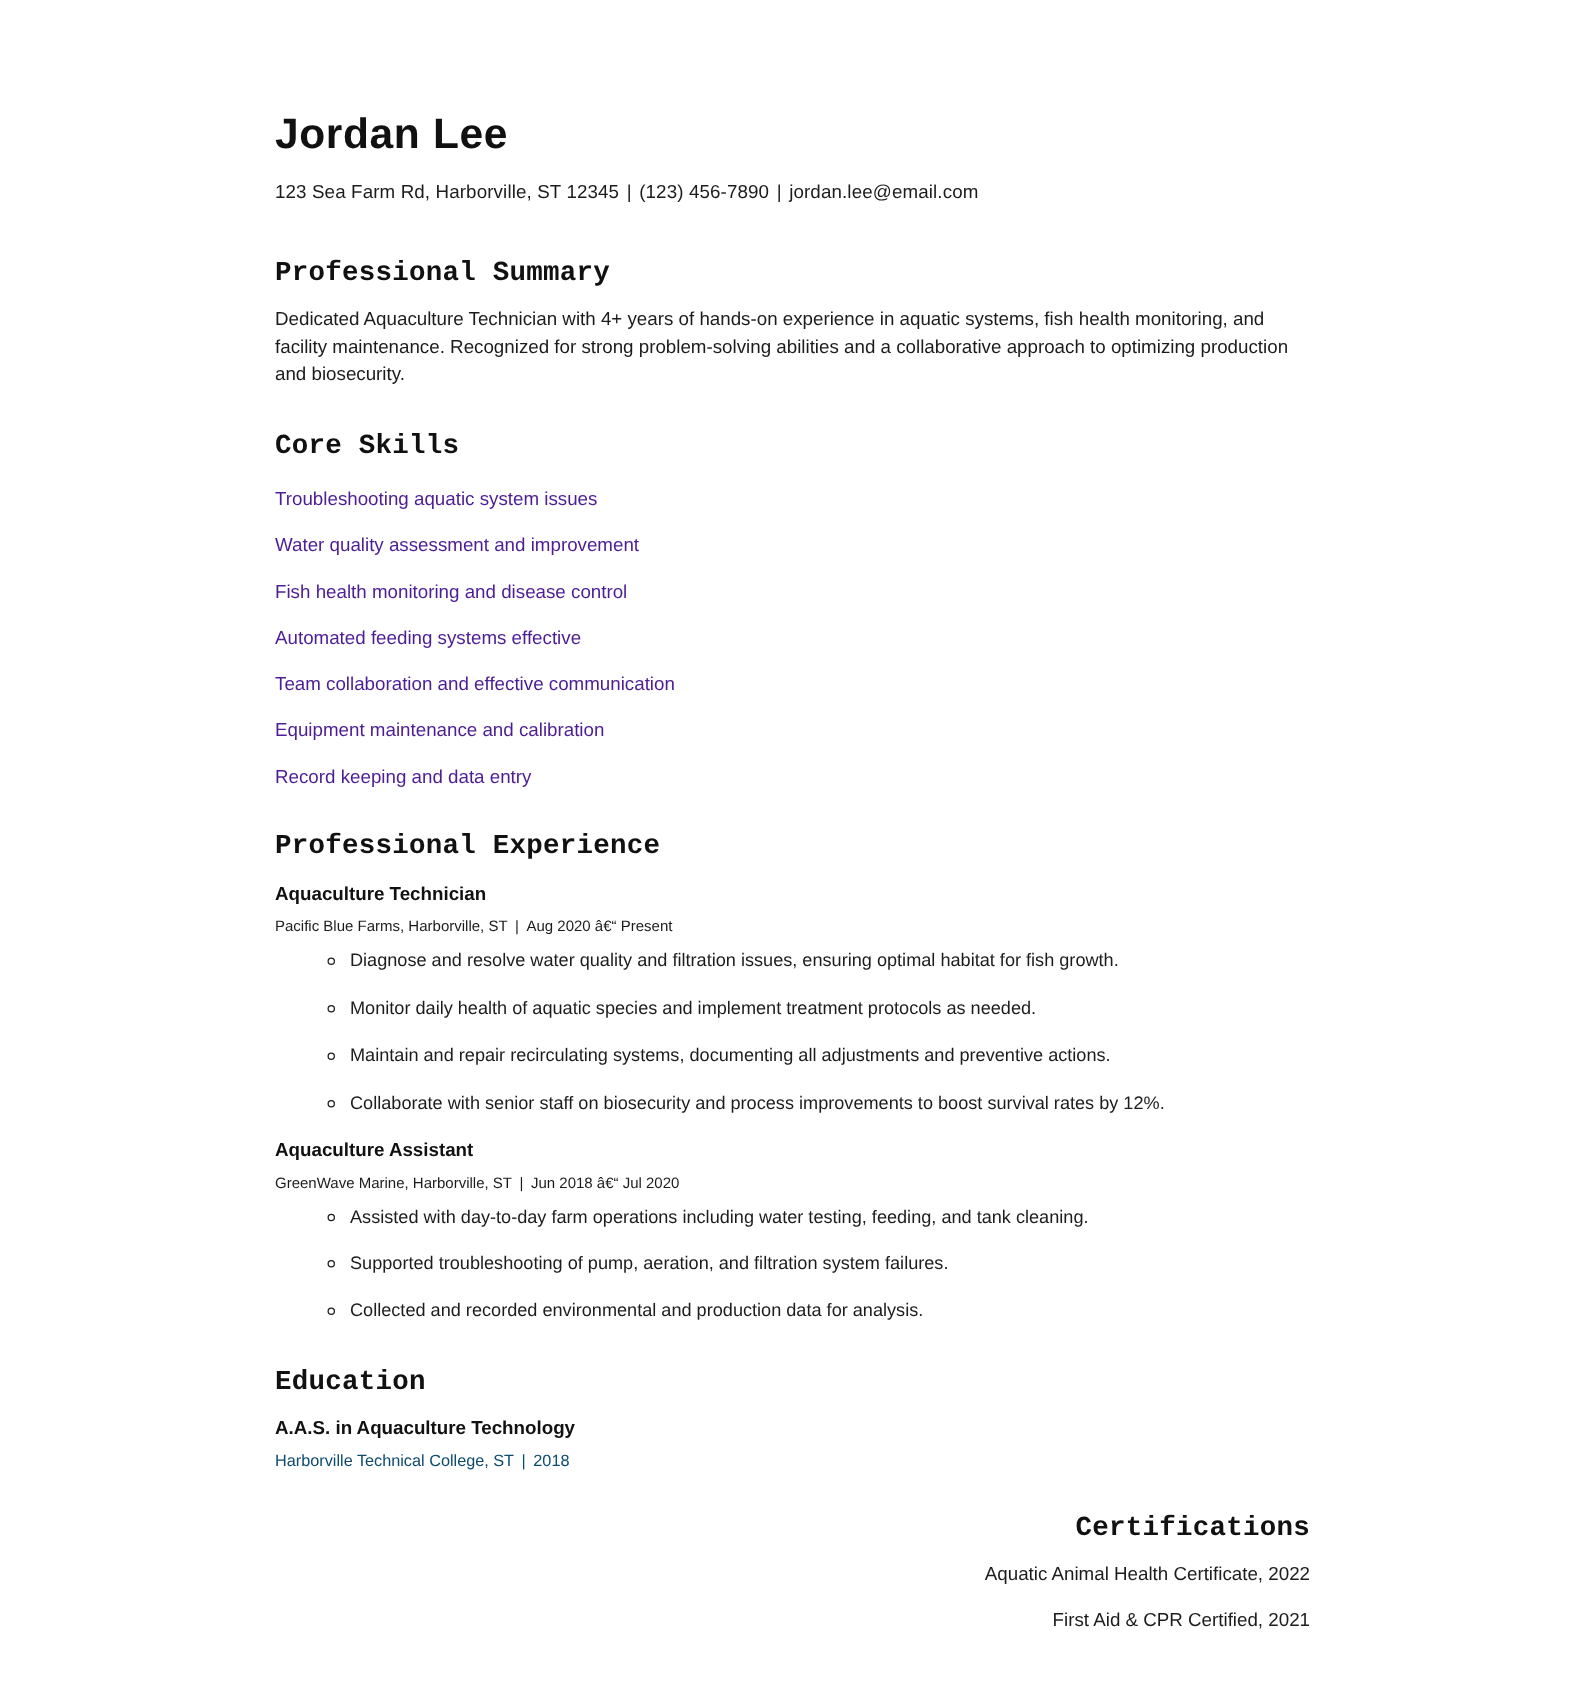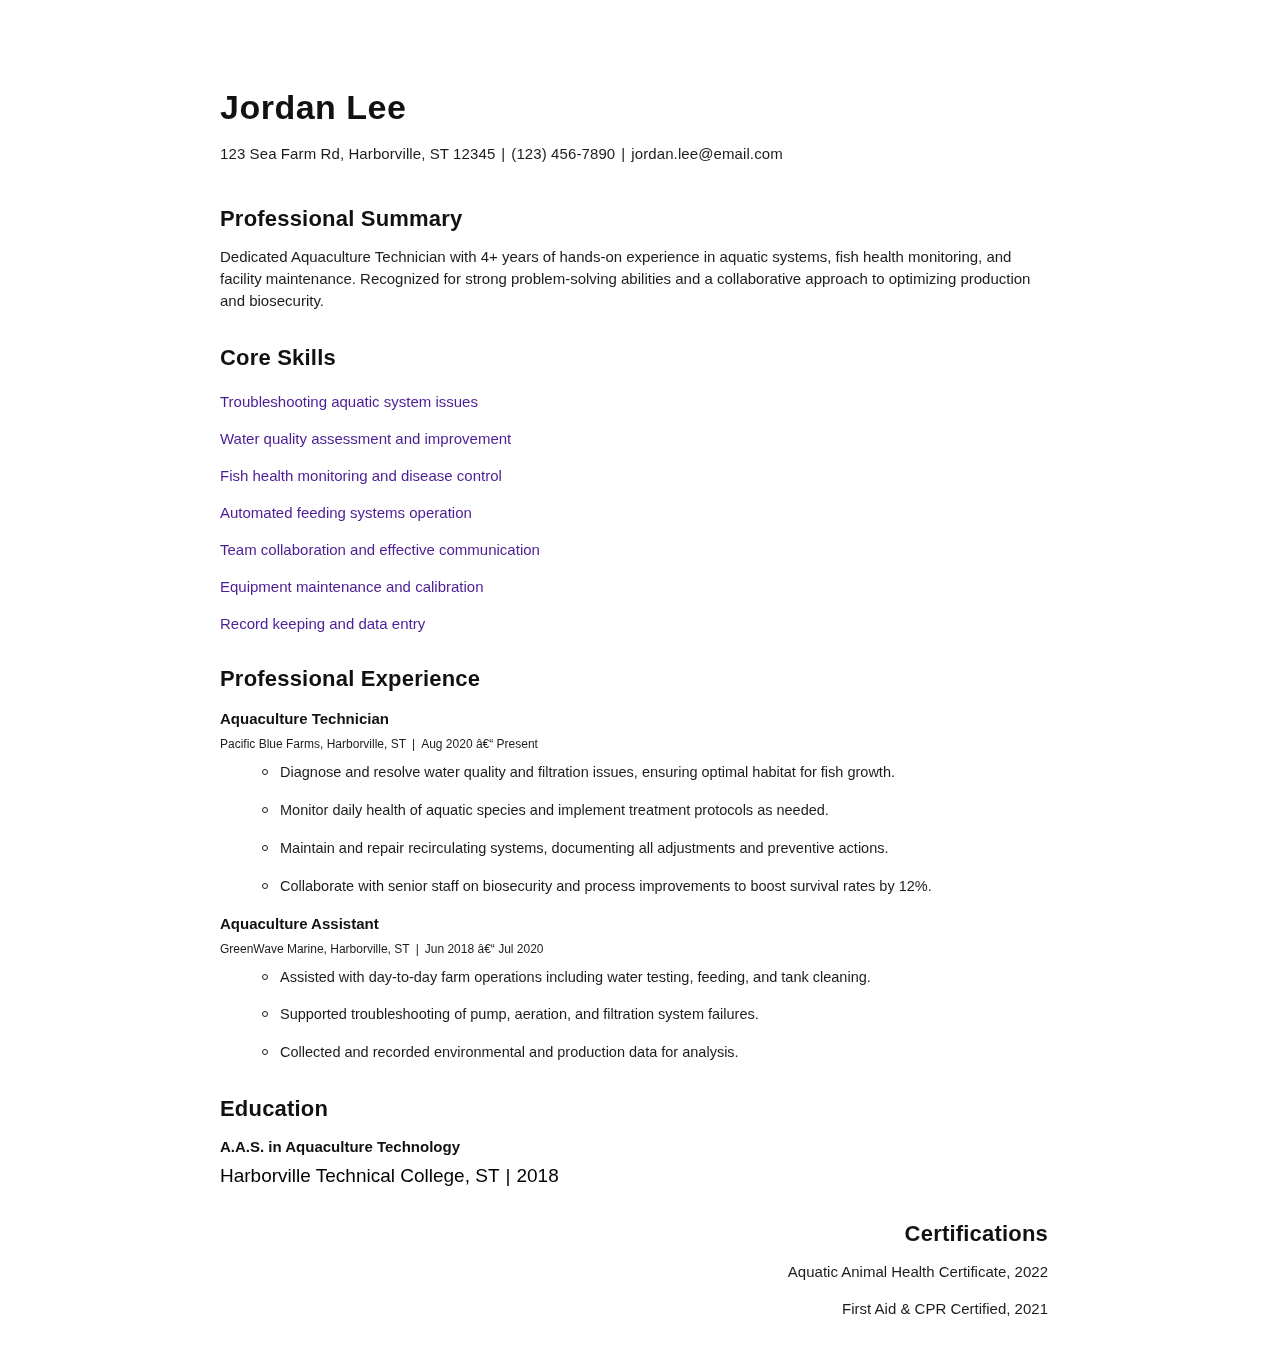--- a/index.html
+++ b/index.html
@@ -34,20 +34,21 @@
   .contact .sep {
     padding: 0 6px;
     color: #1c1c1c;
   }
   .section-title {
     font-size: 22px;
     font-weight: bold;
     color: #111111;
     margin: 0 0 14px 0;
     letter-spacing: 0.2px;
+    font-family: Liberation Mono, monospace;
   }
   .section {
     margin-bottom: 34px;
   }
   .summary-text {
     font-size: 15px;
     line-height: 1.45;
     margin: 0;
     max-width: 830px;
     color: #1c1c1c;
@@ -104,22 +105,22 @@
   .exp-section .section-title {
     margin-bottom: 18px;
   }
   .edu-degree {
     font-size: 15px;
     font-weight: bold;
     color: #111111;
     margin: 0 0 10px 0;
   }
   .edu-meta {
-    font-size: 19px;
-    color: #000000;
+    font-size: 13px;
+    color: #0c4a6e;
     margin: 0;
   }
   .edu-meta .sep {
     padding: 0 6px;
   }
   .cert-item {
     font-size: 15px;
     color: #1c1c1c;
     margin: 0 0 20px 0;
   }
@@ -147,21 +148,21 @@
     <h2 class="section-title">Professional Summary</h2>
     <p class="summary-text">Dedicated Aquaculture Technician with 4+ years of hands-on experience in aquatic systems, fish health monitoring, and facility maintenance. Recognized for strong problem-solving abilities and a collaborative approach to optimizing production and biosecurity.</p>
   </div>
 
   <div class="section">
     <h2 class="section-title">Core Skills</h2>
     <div class="skills-list">
       <p class="skill-item">Troubleshooting aquatic system issues</p>
       <p class="skill-item">Water quality assessment and improvement</p>
       <p class="skill-item">Fish health monitoring and disease control</p>
-      <p class="skill-item">Automated feeding systems operation</p>
+      <p class="skill-item">Automated feeding systems effective</p>
       <p class="skill-item">Team collaboration and effective communication</p>
       <p class="skill-item">Equipment maintenance and calibration</p>
       <p class="skill-item">Record keeping and data entry</p>
     </div>
   </div>
 
   <div class="section exp-section">
     <h2 class="section-title">Professional Experience</h2>
 
     <div class="job">

